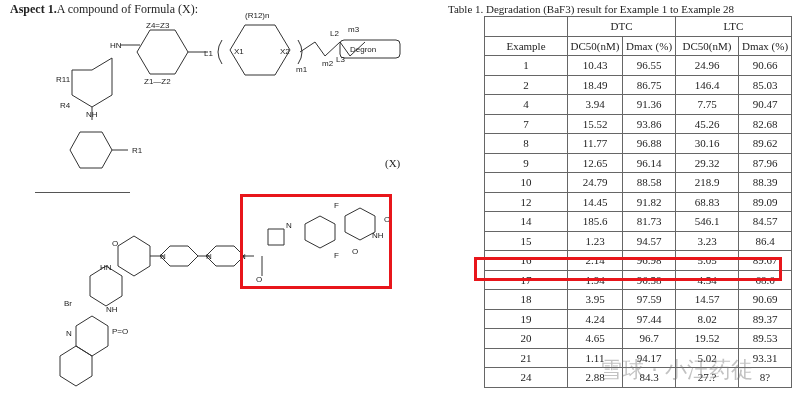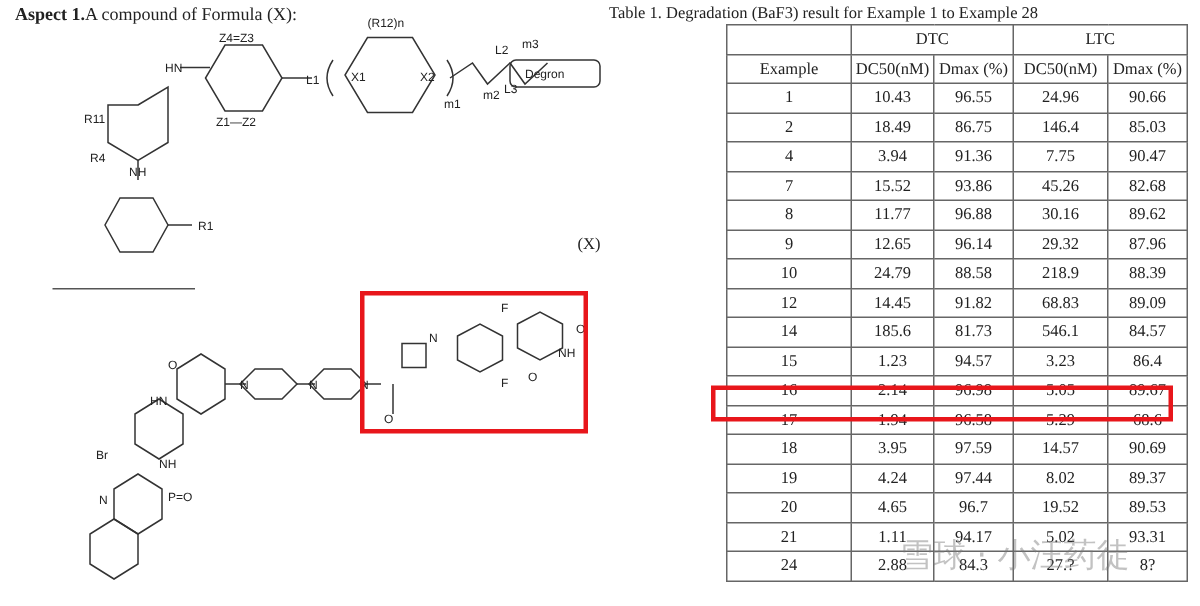--- a/index.html
+++ b/index.html
@@ -4,21 +4,21 @@
 <style>
   html,body{margin:0;padding:0;background:#fff;}
   body{width:800px;height:404px;position:relative;overflow:hidden;font-family:"Liberation Serif",serif;color:#222;}
   .left{position:absolute;left:0;top:0;width:420px;height:404px;}
   .aspect{position:absolute;left:10px;top:2px;font-size:12px;}
   .aspect b{font-weight:bold;}
   .xlabel{position:absolute;left:385px;top:157px;font-size:11px;}
   .sep{position:absolute;left:35px;top:192px;width:95px;border-top:1px solid #555;}
   .redbox{position:absolute;border:3px solid #e8161b;box-sizing:border-box;}
   svg text{font-family:"Liberation Sans",sans-serif;fill:#222;}
-  .table-title{position:absolute;left:406px;top:3px;font-size:11px;white-space:nowrap;}
+  .table-title{position:absolute;left:448px;top:3px;font-size:11px;white-space:nowrap;}
   table{position:absolute;left:484px;top:16px;border-collapse:collapse;font-size:11px;}
   td,th{border:1px solid #666;text-align:center;font-weight:normal;height:18.5px;padding:0;}
   .c0{width:82px}.c1{width:54px}.c2{width:52px}.c3{width:62px}.c4{width:52px}
   .wm{position:absolute;left:600px;top:355px;font-size:22px;color:rgba(120,120,120,0.45);font-family:"DejaVu Sans",sans-serif;white-space:nowrap;}
 </style>
 </head>
 <body>
 
 <div class="left">
   <div class="aspect"><b>Aspect 1.</b><span>A compound of Formula (X):</span></div>
@@ -191,21 +191,21 @@
         <td>16</td>
         <td>2.14</td>
         <td>96.98</td>
         <td>5.05</td>
         <td>89.67</td>
       </tr>
       <tr>
         <td>17</td>
         <td>1.94</td>
         <td>96.58</td>
-        <td>5.29</td>
+        <td>4.54</td>
         <td>68.6</td>
       </tr>
       <tr>
         <td>18</td>
         <td>3.95</td>
         <td>97.59</td>
         <td>14.57</td>
         <td>90.69</td>
       </tr>
       <tr>

